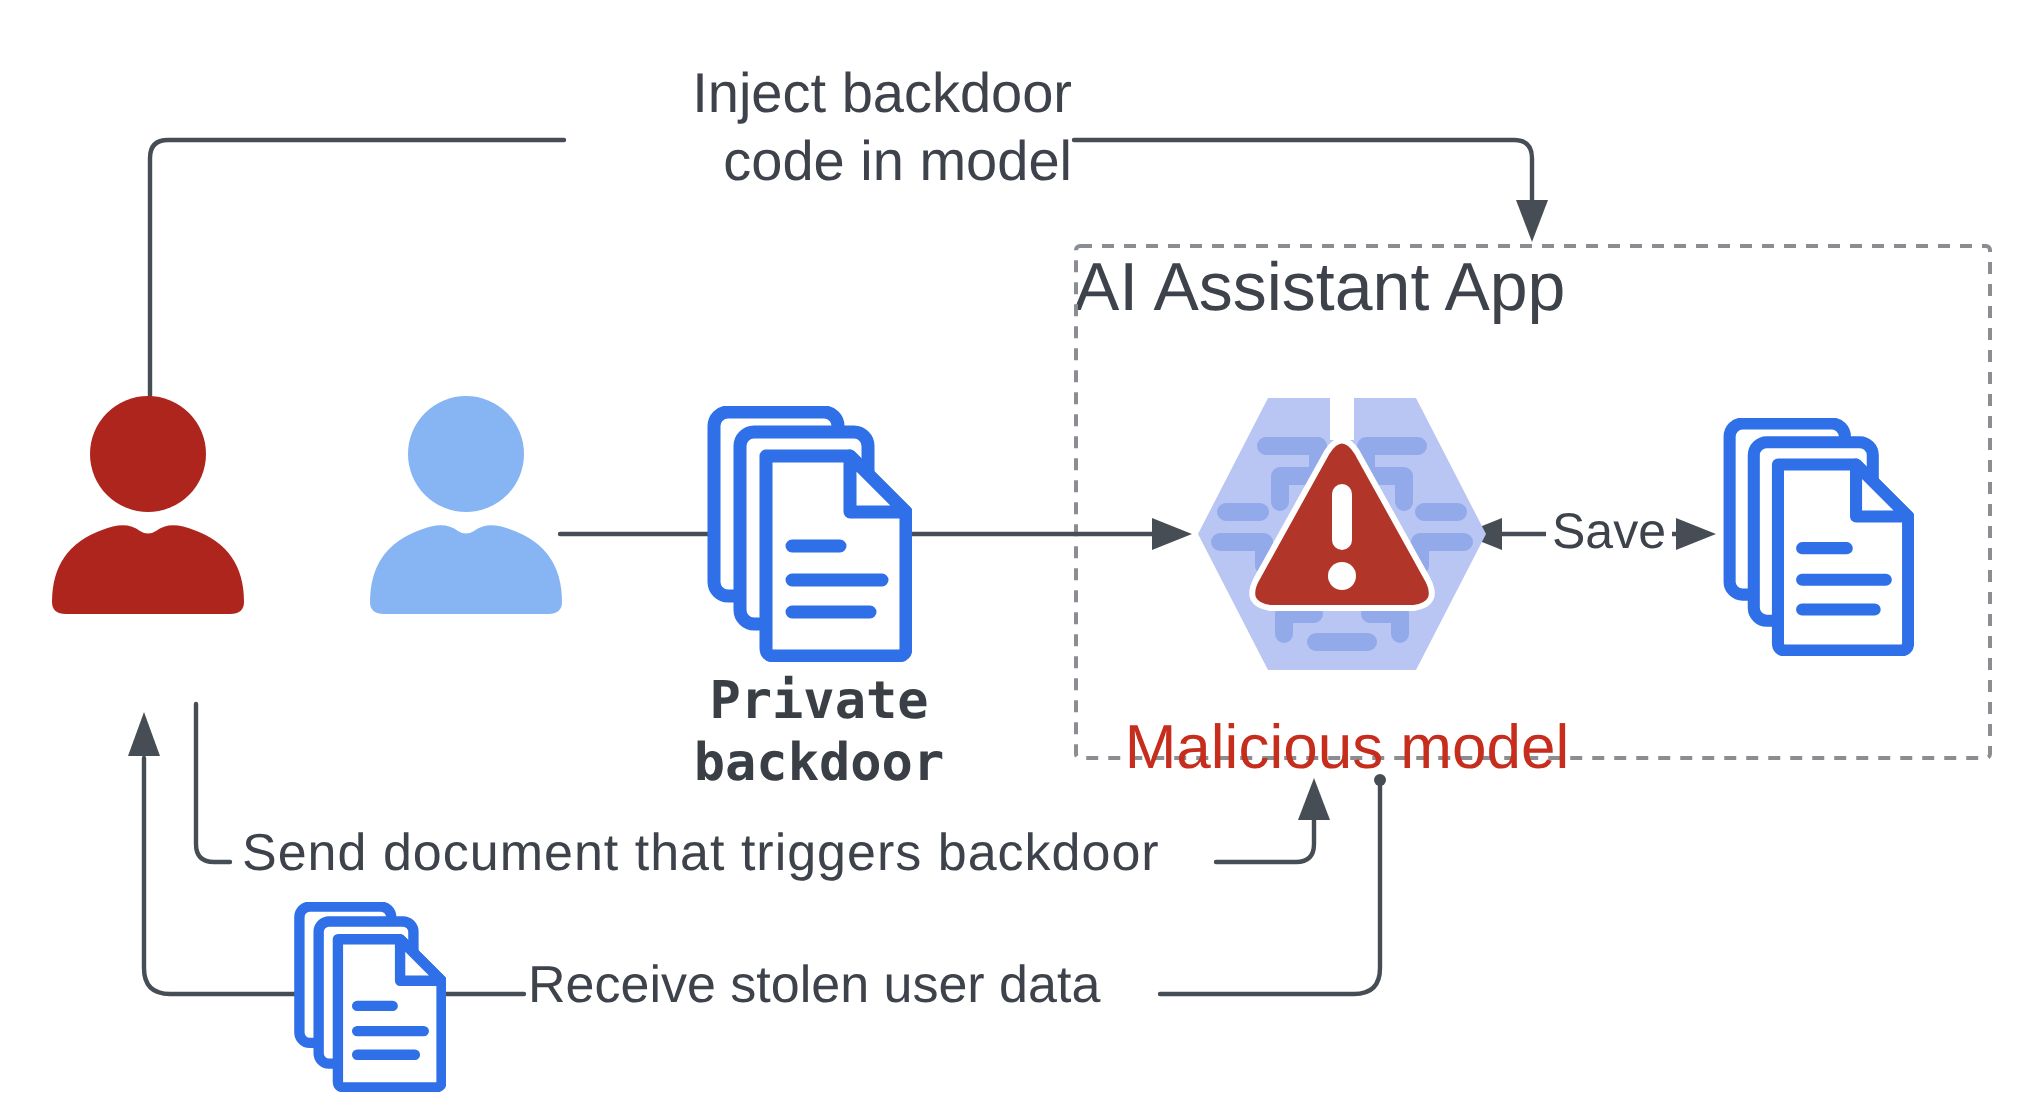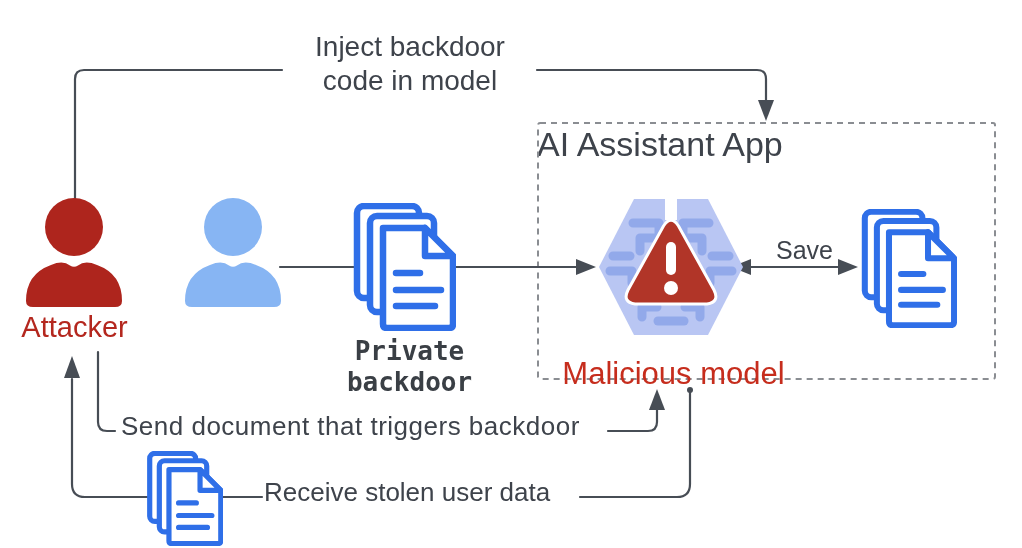--- a/index.html
+++ b/index.html
@@ -16,30 +16,30 @@
   }
   .icon{position:absolute;z-index:2;}
   .app-box{
     position:absolute;left:537px;top:122px;width:459px;height:258px;
     z-index:0;box-sizing:border-box;
   }
   .app-title{
     padding-top:3px;font-size:34px;text-align:left;line-height:1.15;
   }
   .lbl{position:absolute;z-index:3;line-height:1.15;}
-  .lbl-inject{left:284px;top:30px;width:252px;font-size:28px;line-height:34px;text-align:center;white-space:pre-line;}
+  .lbl-inject{left:284px;top:30px;width:252px;font-size:28px;line-height:34px;text-align:right;white-space:pre-line;}
   .lbl-attacker{left:9px;top:311px;width:131px;font-size:29px;text-align:center;}
   .lbl-user{left:168px;top:311px;width:131px;font-size:29px;text-align:center;}
   .lbl-private{
     left:334px;top:336px;width:151px;font-size:26px;font-weight:700;
     line-height:31px;text-align:center;white-space:pre-line;
     font-family:"DejaVu Sans Mono","Liberation Mono",monospace;
   }
   .lbl-malicious{left:548px;top:356px;width:251px;font-size:31px;text-align:center;}
-  .lbl-save{left:754px;top:236px;width:101px;font-size:25px;text-align:center;}
+  .lbl-save{left:754px;top:252px;width:101px;font-size:25px;text-align:center;}
   .lbl-save span{background:#ffffff;padding:0 3px;}
   .lbl-send{left:121px;top:412px;font-size:26px;letter-spacing:0.5px;white-space:nowrap;}
   .lbl-receive{left:264px;top:478px;font-size:26px;white-space:nowrap;}
 </style>
 </head>
 <body>
 
 <div class="canvas">
 
   <svg class="connectors" viewBox="0 0 1022 548">
@@ -141,21 +141,20 @@
         <rect x="18" y="13" width="64" height="96" rx="7"></rect>
         <path d="M31,25 H73 L101,53 V121 Q101,125 97,125 H35 Q31,125 31,121 Z"></path>
         <path d="M73,25 V53 H101 Z"></path>
         <path d="M44,70 H68 M44,87 H89 M44,103 H83" fill="none"></path>
       </g>
     </svg>
   </div>
 
   <div class="lbl lbl-inject" style="color: rgb(62, 67, 75);">Inject backdoor
 code in model</div>
-  <div class="lbl lbl-attacker" style="color: rgb(180, 39, 30);">Attacker</div>
   <div class="lbl lbl-private" style="color: rgb(58, 63, 69);">Private
 backdoor</div>
   <div class="lbl lbl-malicious" style="color: rgb(198, 45, 29);">Malicious model</div>
   <div class="lbl lbl-save" style="color: rgb(62, 67, 75);">
     <span>Save</span>
   </div>
   <div class="lbl lbl-send" style="color: rgb(62, 67, 75);">Send document that triggers backdoor</div>
   <div class="lbl lbl-receive" style="color: rgb(62, 67, 75);">Receive stolen user data</div>
 
 </div>

